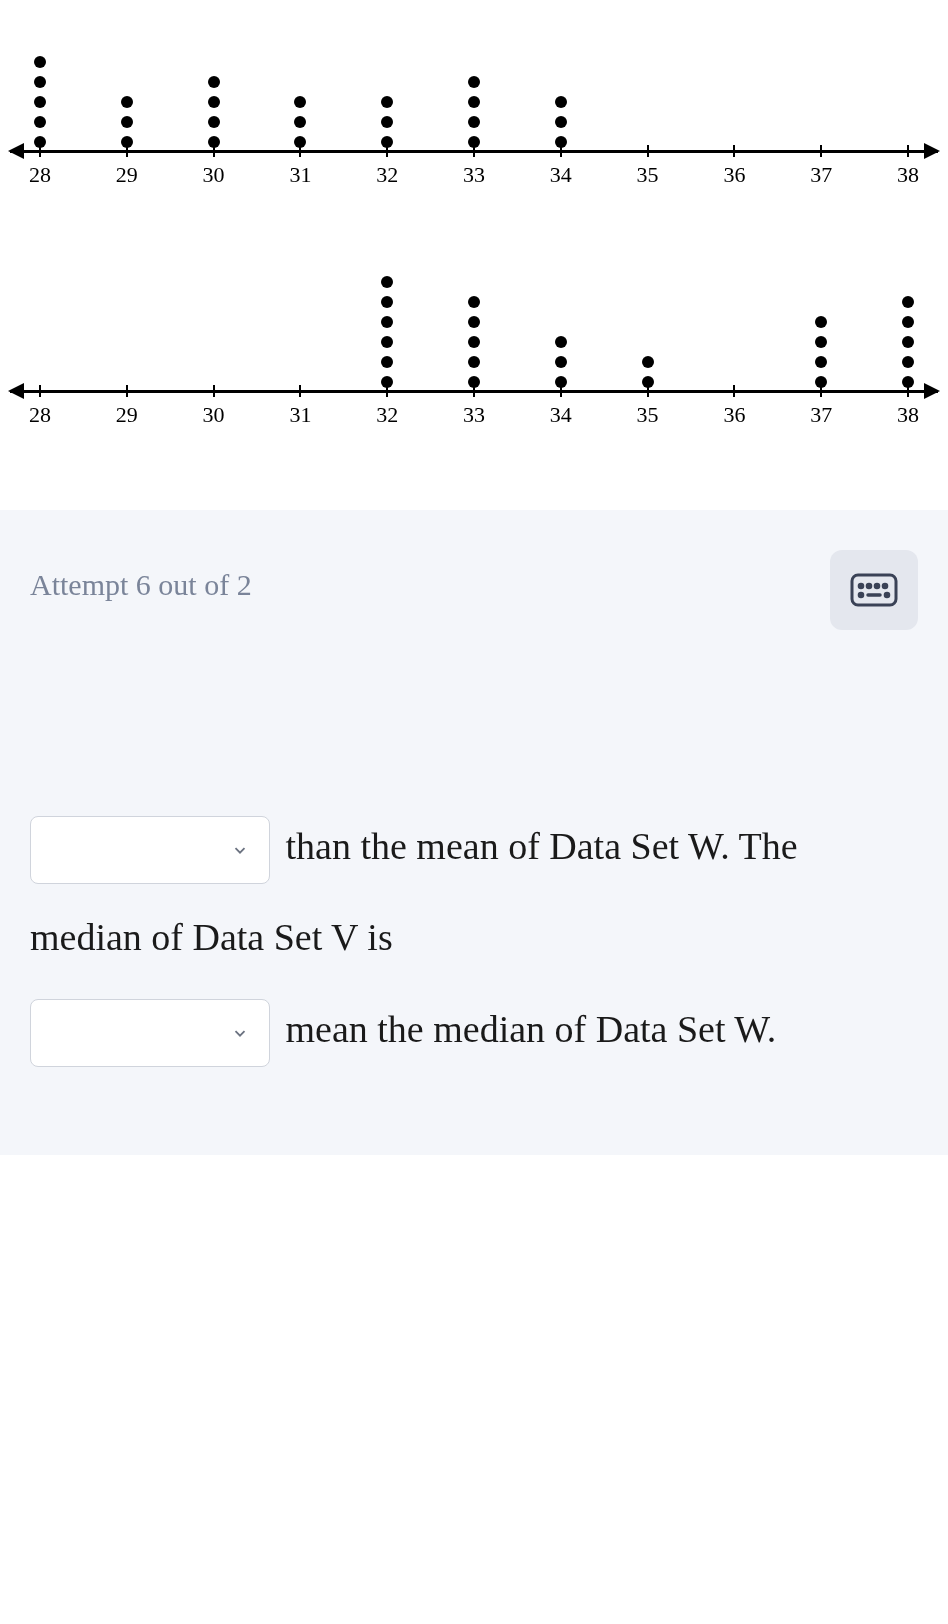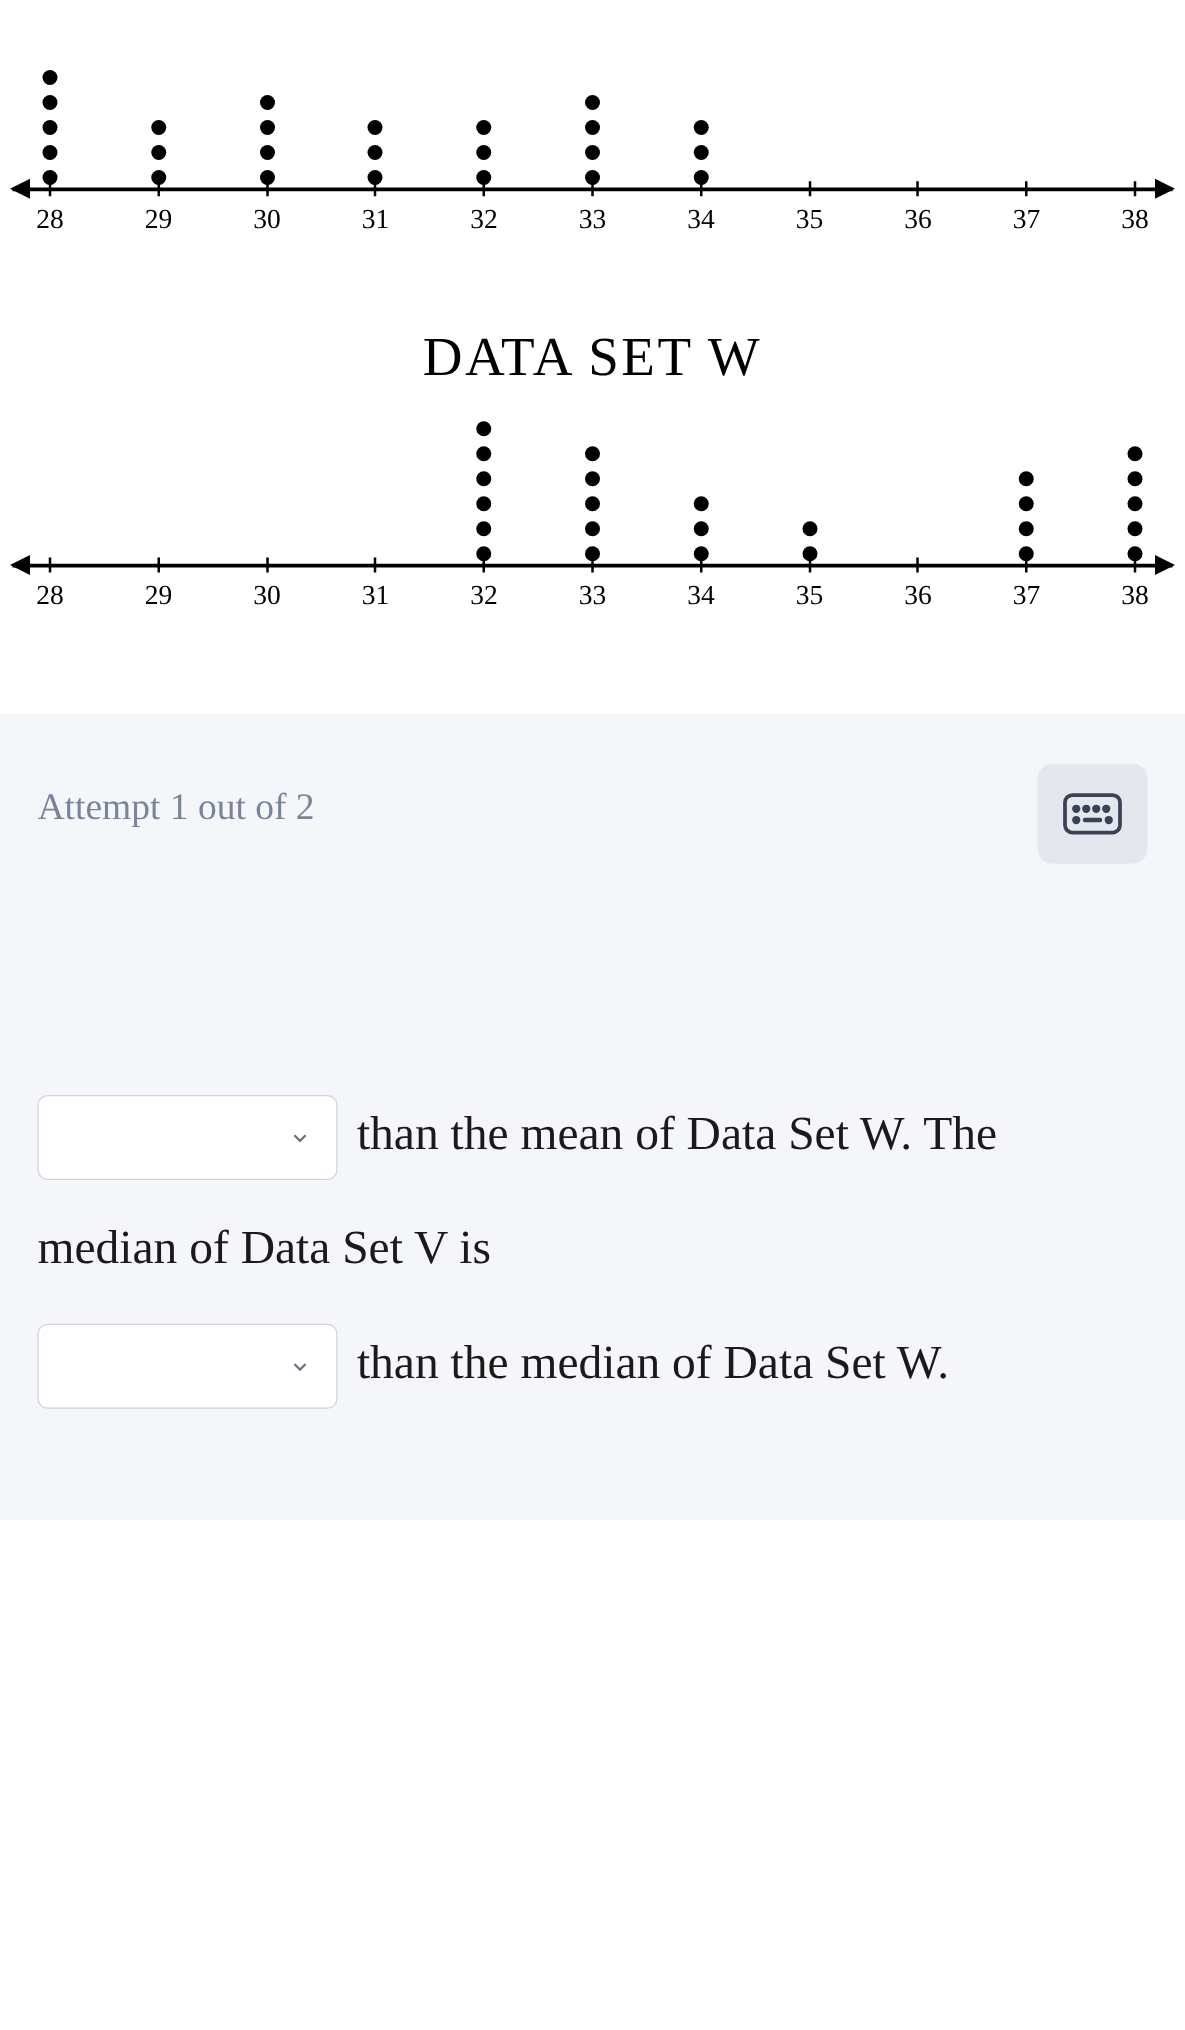--- a/index.html
+++ b/index.html
@@ -177,21 +177,20 @@
       <div class="tick" style="left: 724.4px;"></div>
       <div class="tick-label" style="left: 724.4px;">36</div>
       <div class="tick" style="left: 811.2px;"></div>
       <div class="tick-label" style="left: 811.2px;">37</div>
       <div class="tick" style="left: 898px;"></div>
       <div class="tick-label" style="left: 898px;">38</div>
     </div>
 </div>
 
 <div class="chart-section">
-  <div class="chart-title">DATA SET W</div>
   <div class="dotplot" id="dotplot-1">
     <div class="axis-line"></div>
     <div class="arrow-left"></div>
     <div class="arrow-right"></div>
   <div class="tick" style="left: 30px;"></div>
       <div class="tick-label" style="left: 30px;">28</div>
       <div class="tick" style="left: 116.8px;"></div>
       <div class="tick-label" style="left: 116.8px;">29</div>
       <div class="tick" style="left: 203.6px;"></div>
       <div class="tick-label" style="left: 203.6px;">30</div>
@@ -235,21 +234,21 @@
       <div class="dot" style="left: 898px; top: 96px;"></div>
       <div class="dot" style="left: 898px; top: 76px;"></div>
       <div class="dot" style="left: 898px; top: 56px;"></div>
       <div class="dot" style="left: 898px; top: 36px;"></div>
     </div>
 </div>
 
 <div class="answer-section">
   <div class="answer-header">
     <div>
-      <div class="attempt-text">Attempt 1 out of 2</div>
+      <div class="attempt-text">Attempt 6 out of 2</div>
     </div>
     <div class="keyboard-btn">
       <svg class="keyboard-icon-svg" viewBox="0 0 48 34" fill="none" stroke="#3a4256" stroke-width="3">
         <rect x="2" y="2" width="44" height="30" rx="6"></rect>
         <circle cx="11" cy="13" r="1.8" fill="#3a4256"></circle>
         <circle cx="19" cy="13" r="1.8" fill="#3a4256"></circle>
         <circle cx="27" cy="13" r="1.8" fill="#3a4256"></circle>
         <circle cx="35" cy="13" r="1.8" fill="#3a4256"></circle>
         <circle cx="11" cy="22" r="1.8" fill="#3a4256"></circle>
         <line x1="18" y1="22" x2="30" y2="22" stroke-width="3.5" stroke-linecap="round"></line>
@@ -264,15 +263,15 @@
       <svg class="chevron" viewBox="0 0 20 20" fill="none" stroke="currentColor" stroke-width="2">
         <polyline points="5 8 10 13 15 8"></polyline>
       </svg>
     </span>
     <span>than the mean of Data Set W. The median of Data Set V is</span><br>
     <span class="dropdown">
       <svg class="chevron" viewBox="0 0 20 20" fill="none" stroke="currentColor" stroke-width="2">
         <polyline points="5 8 10 13 15 8"></polyline>
       </svg>
     </span>
-    <span>than the median of Data Set W.</span>
+    <span>mean the median of Data Set W.</span>
   </div>
 </div>
 
 </body></html>

